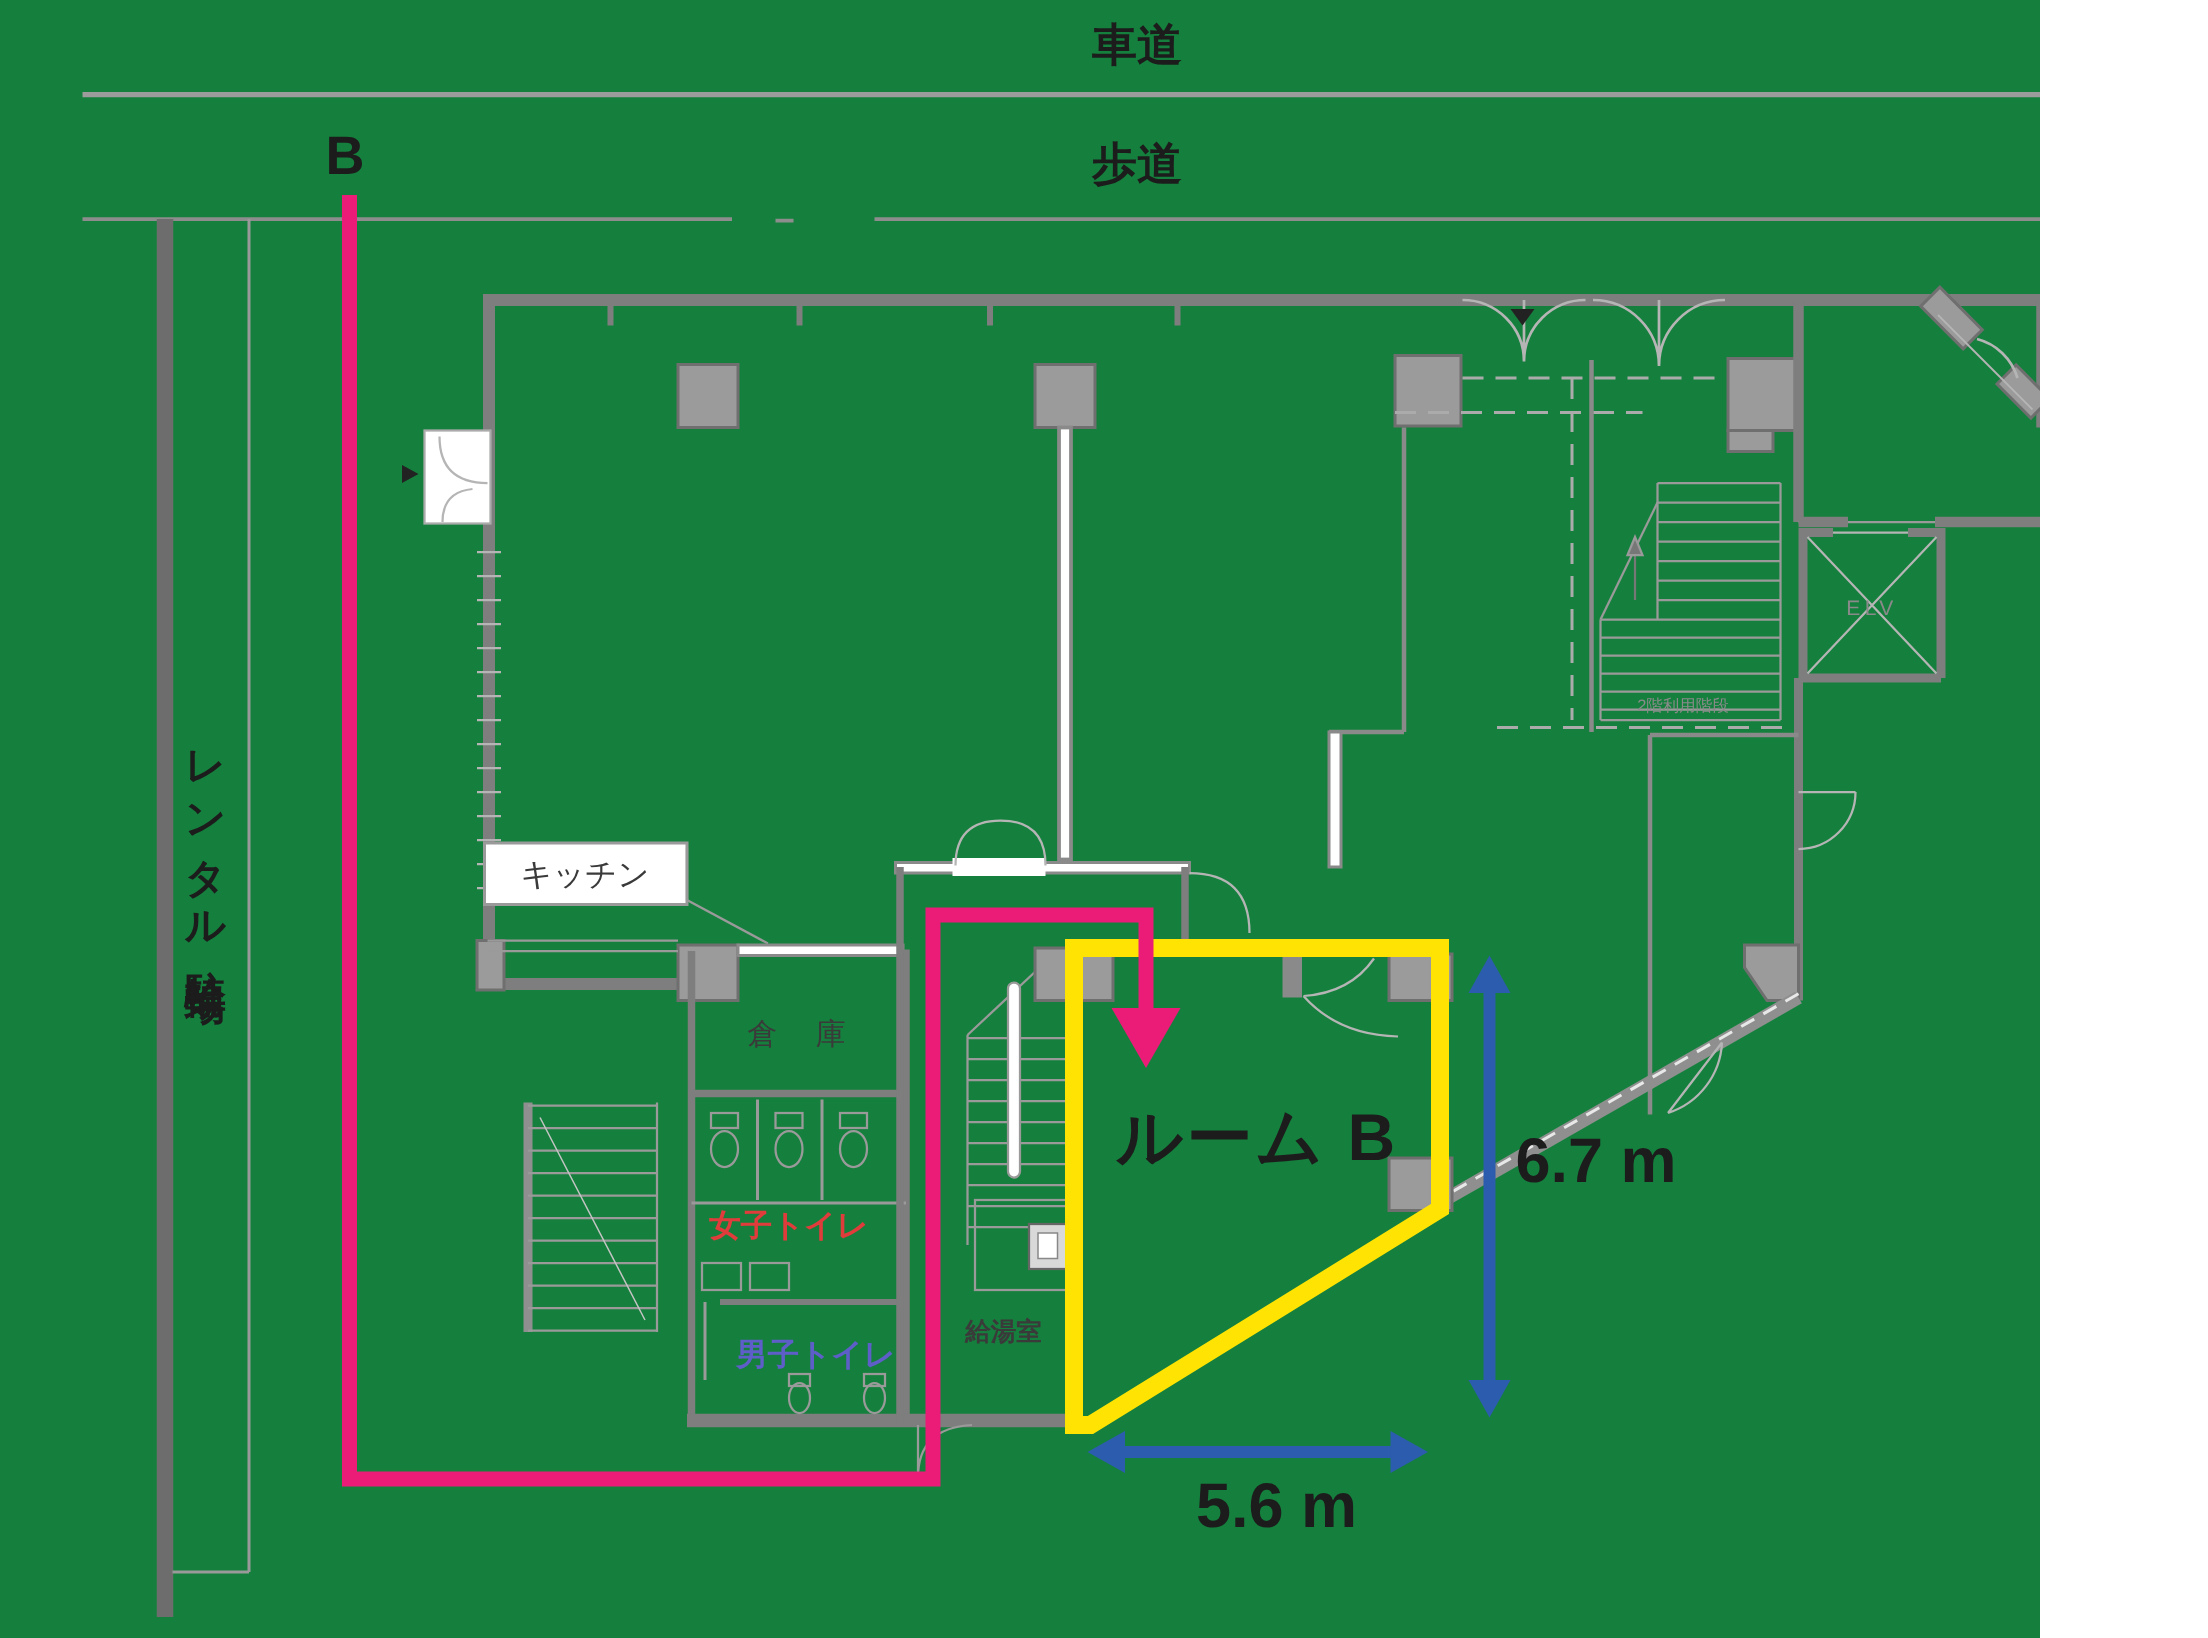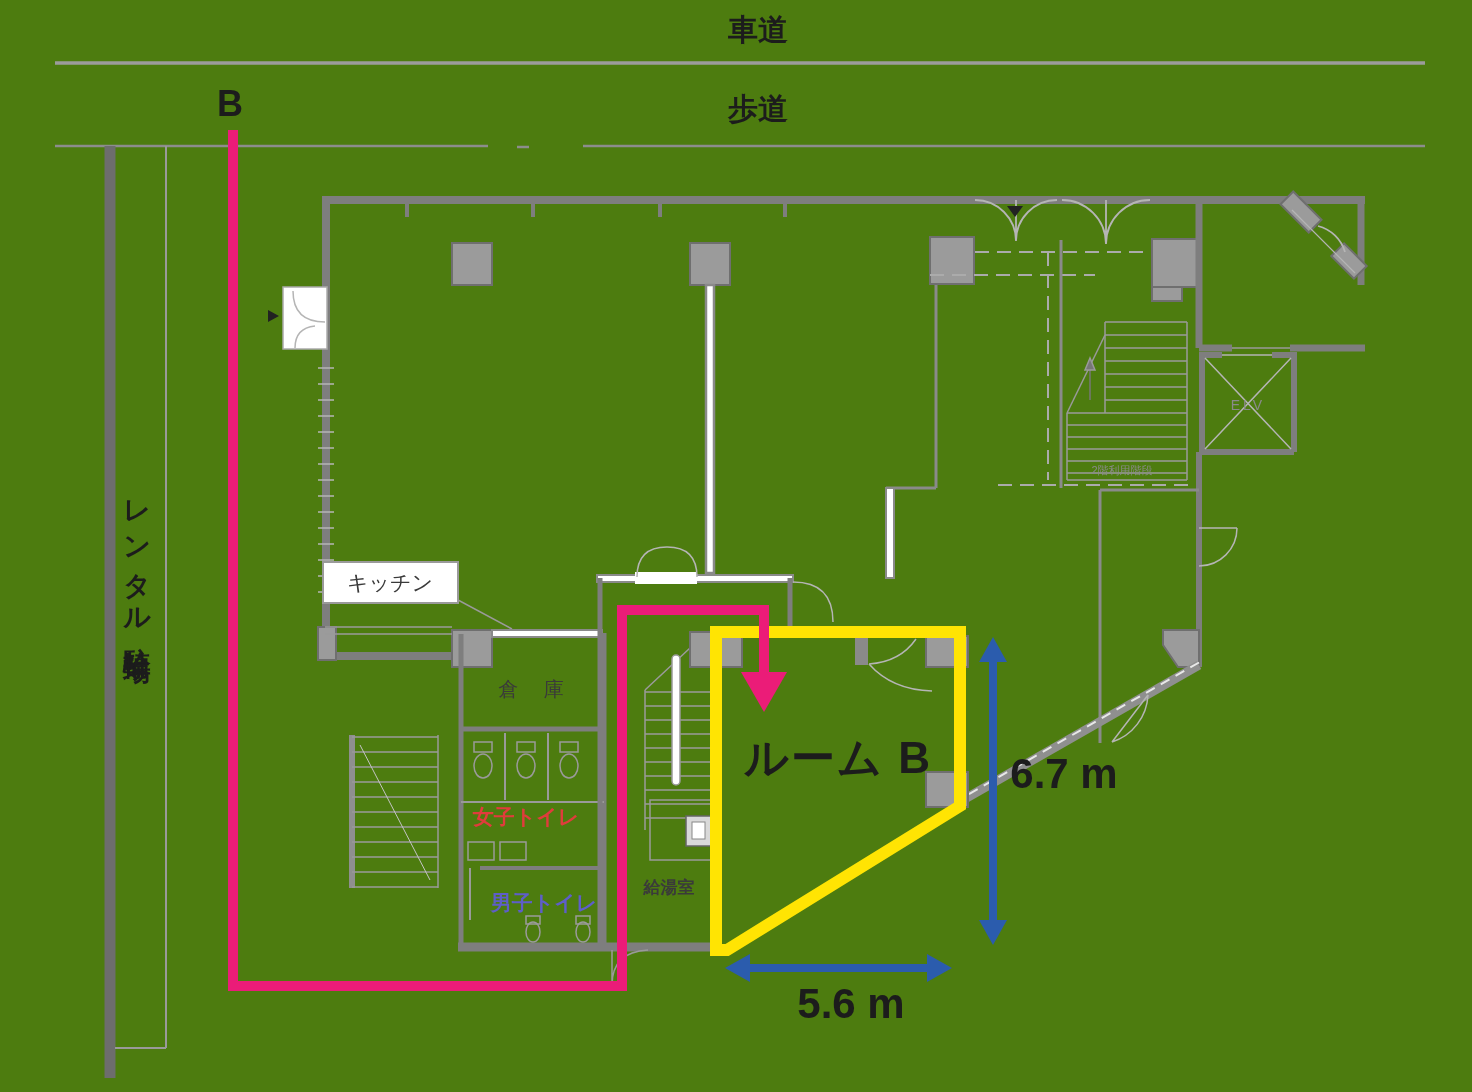--- a/index.html
+++ b/index.html
@@ -1,16 +1,16 @@
 <!DOCTYPE html>
 <html><head>
 <meta charset="utf-8">
 <style>
   html,body{margin:0;padding:0;background:#ffffff;}
-  .canvas{position:relative;width:1472px;height:1092px;background:#4d7c0f;overflow:hidden;}
+  .canvas{position:relative;width:1360px;height:1092px;background:#15803d;overflow:hidden;}
   svg{position:absolute;left:0;top:0;}
   text{font-family:"Liberation Sans","DejaVu Sans",sans-serif;fill:#1c1c1c;}
   .t-road{font-size:30px;font-weight:bold;}
   .t-b{font-size:36px;font-weight:bold;}
   .t-dim{font-size:42px;font-weight:bold;}
   .t-roomb{font-size:44px;font-weight:bold;letter-spacing:2px;}
   .t-kitchen{font-size:21px;fill:#3a3a3a;}
   .t-storage{font-size:20px;letter-spacing:10px;fill:#3a3a3a;}
   .t-wt{font-size:21px;font-weight:bold;fill:#E03C3C;}
   .t-mt{font-size:21px;font-weight:bold;fill:#5E5EC9;}

